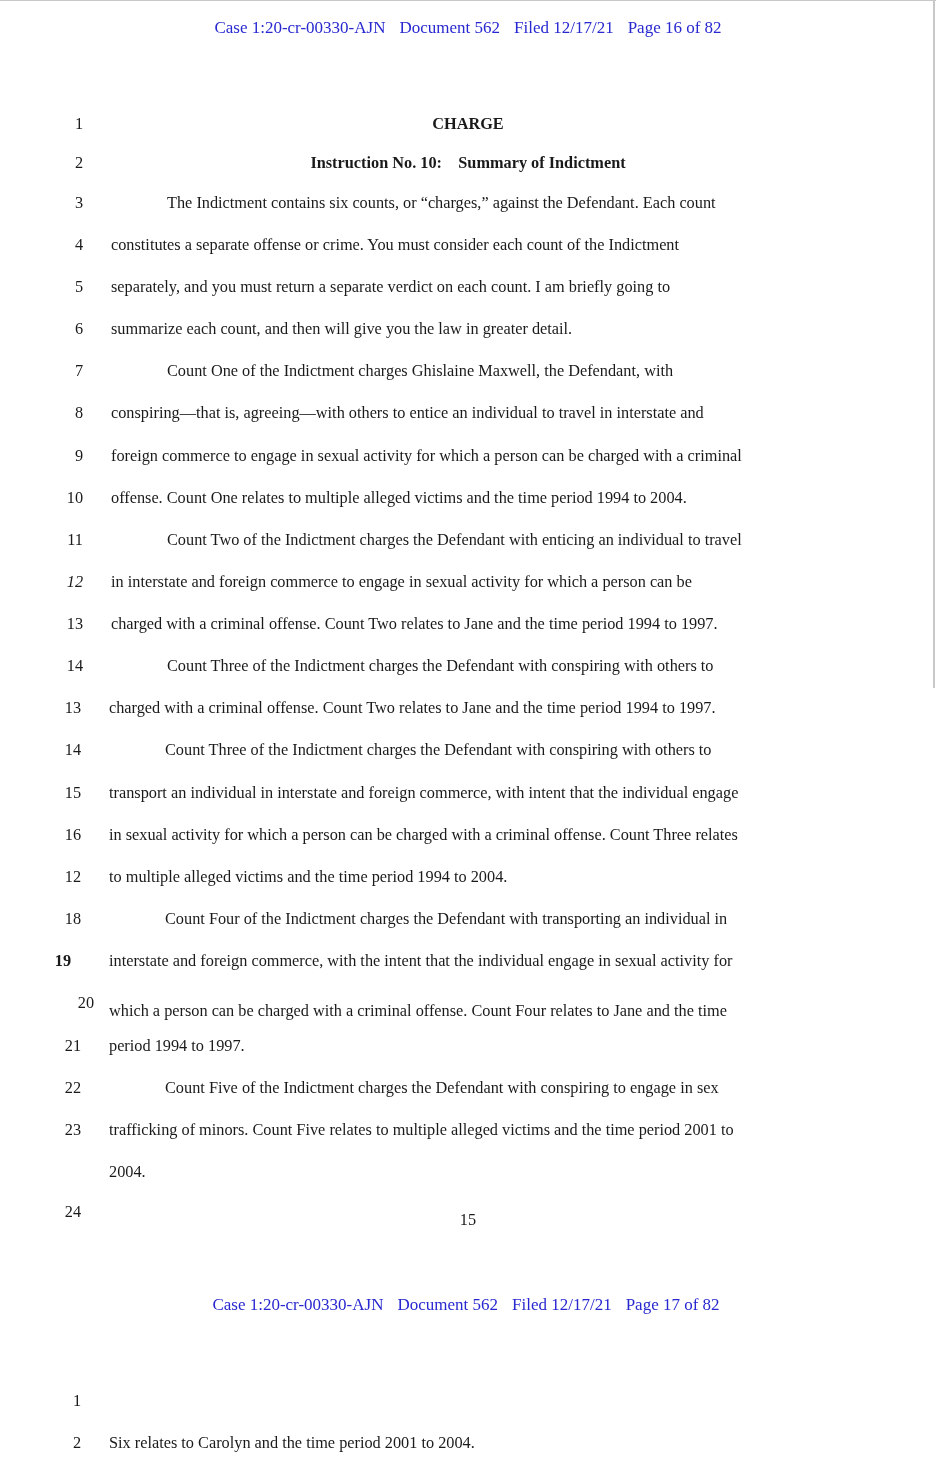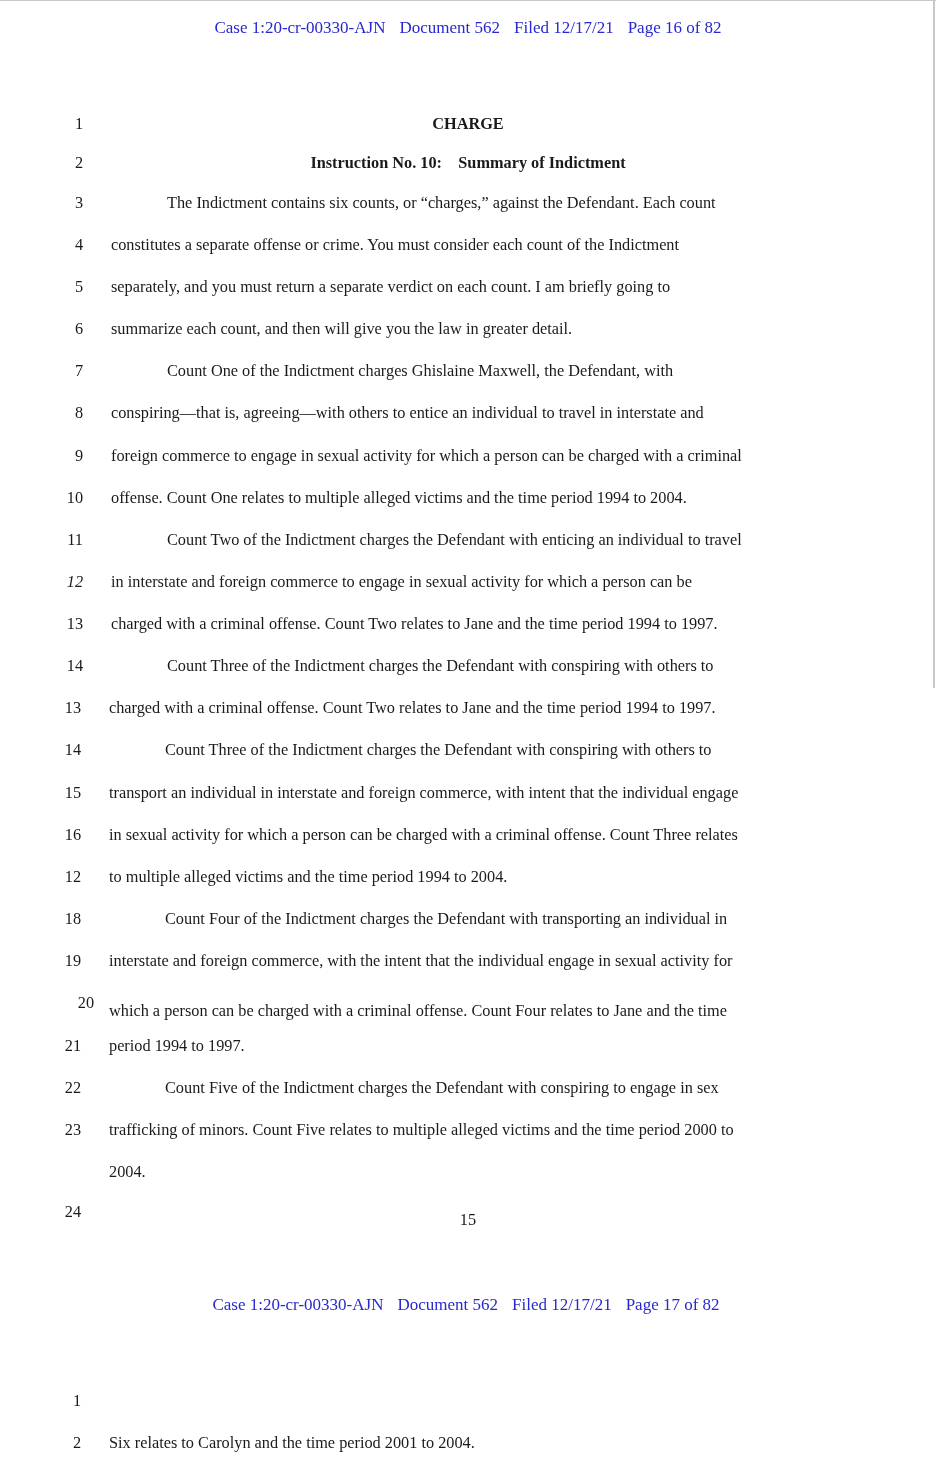--- a/index.html
+++ b/index.html
@@ -154,38 +154,38 @@
 </div>
 <div class="line" style="top:865px;">
   <span class="ln" style="left:58px;">12</span>
   <span class="txt" style="left:109px;">to multiple alleged victims and the time period 1994 to 2004.</span>
 </div>
 <div class="line" style="top:907px;">
   <span class="ln" style="left:58px;">18</span>
   <span class="txt" style="left:165px;">Count Four of the Indictment charges the Defendant with transporting an individual in</span>
 </div>
 <div class="line" style="top:949px;">
-  <span class="ln" style="left:58px;">19</span>
+  <span class="ln" style="left:48px;font-weight:bold;">19</span>
   <span class="txt" style="left:109px;">interstate and foreign commerce, with the intent that the individual engage in sexual activity for</span>
 </div>
 <div class="line" style="top:991px;">
   <span class="ln" style="left:71px;">20</span>
   <span class="txt" style="left:109px;margin-top:8px;">which a person can be charged with a criminal offense.  Count Four relates to Jane and the time</span>
 </div>
 <div class="line" style="top:1034px;">
   <span class="ln" style="left:58px;text-align:center;">21</span>
   <span class="txt" style="left:109px;">period 1994 to 1997.</span>
 </div>
 <div class="line" style="top:1076px;">
   <span class="ln" style="left:58px;">22</span>
   <span class="txt" style="left:165px;">Count Five of the Indictment charges the Defendant with conspiring to engage in sex</span>
 </div>
 <div class="line" style="top:1118px;">
   <span class="ln" style="left:58px;">23</span>
-  <span class="txt" style="left:109px;">trafficking of minors.  Count Five relates to multiple alleged victims and the time period 2000 to</span>
+  <span class="txt" style="left:109px;">trafficking of minors.  Count Five relates to multiple alleged victims and the time period 2001 to</span>
 </div>
 <div class="line" style="top:1160px;">
   <span class="ln" style="left:58px;margin-top:40px;">24</span>
   <span class="txt" style="left:109px;">2004.</span>
 </div>
 
 <div class="page-number" style="top:1210px;">15</div>
 
 <div class="ecf-header" style="top:1295px; left:-2px;"><span>Case 1:20-cr-00330-AJN</span><span>Document 562</span><span>Filed 12/17/21</span><span>Page 17 of 82</span></div>
 

